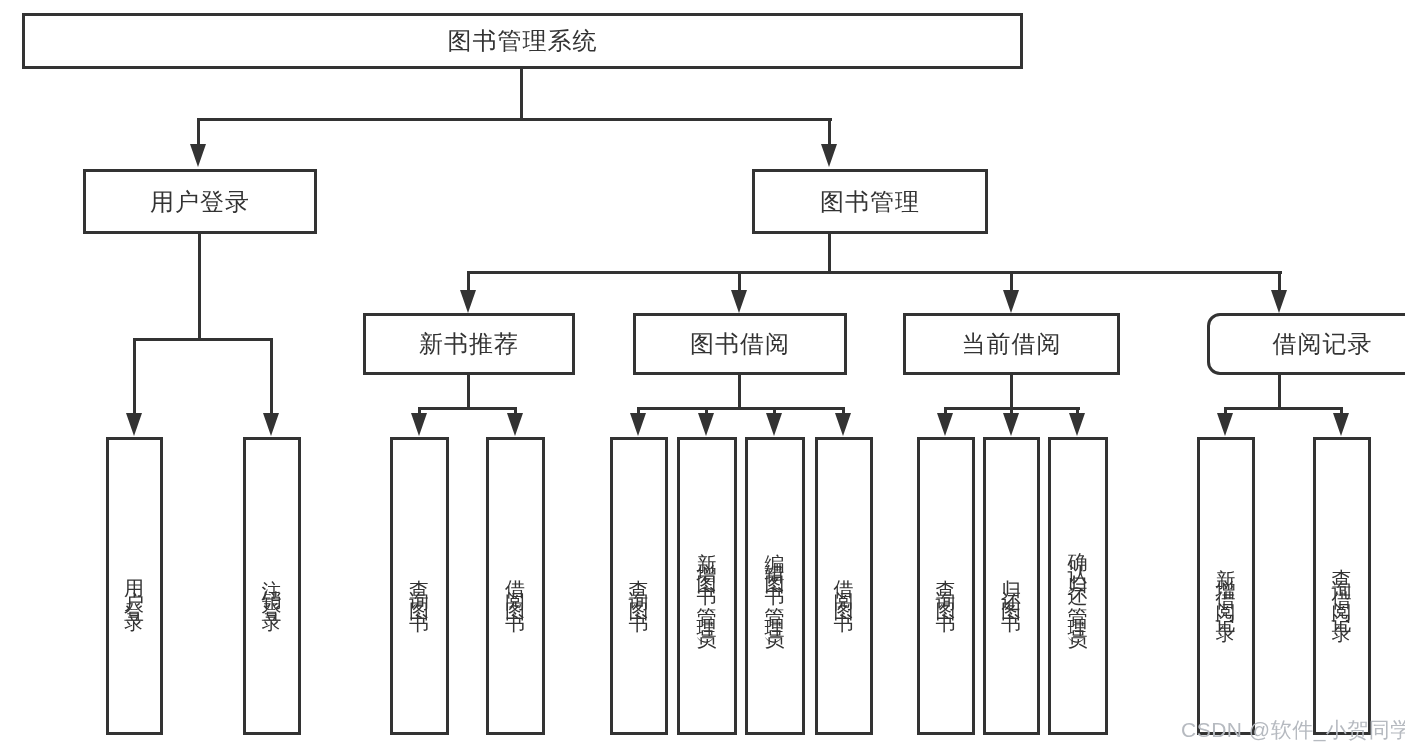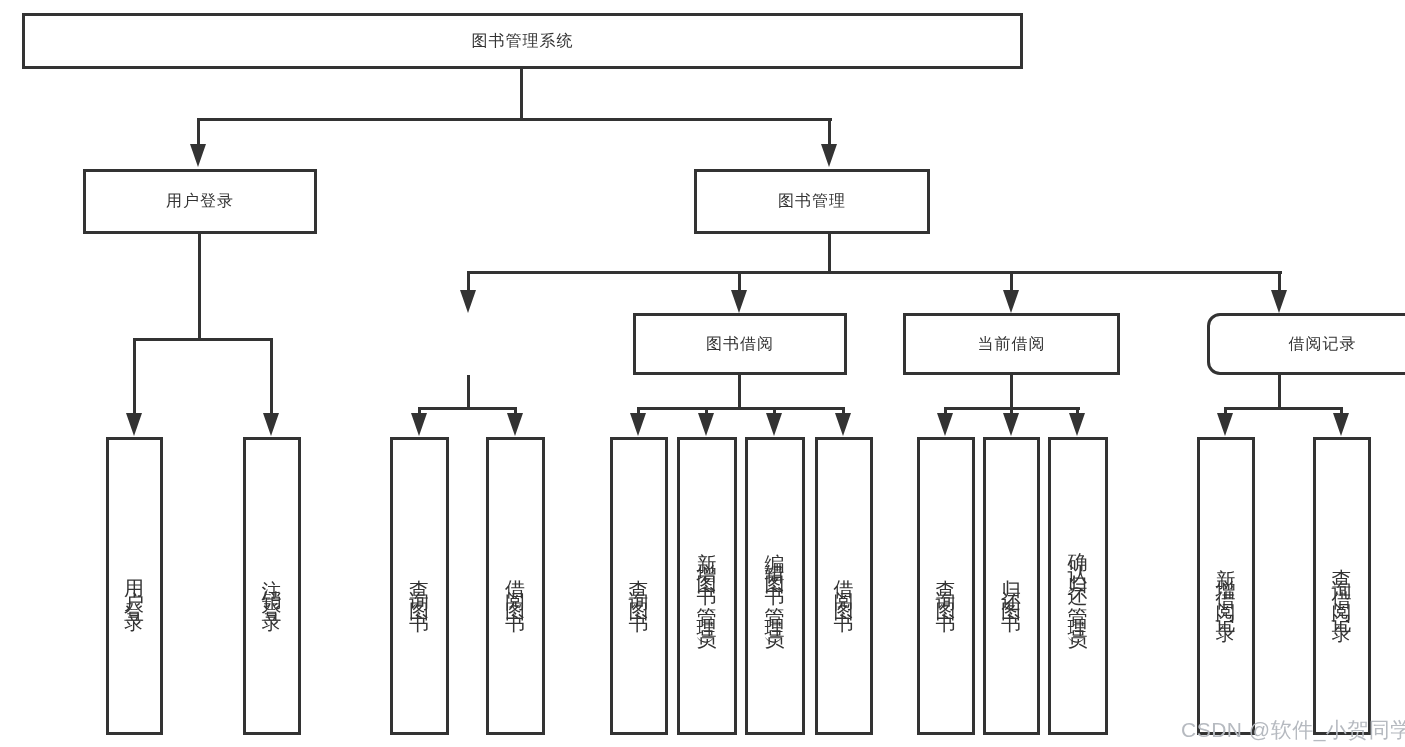--- a/index.html
+++ b/index.html
@@ -15,21 +15,21 @@
     background:var(--bg);
     font-family:"Liberation Sans","DejaVu Sans",sans-serif;
     color:var(--text);
     overflow:hidden;
   }
   .node{
     position:absolute;box-sizing:border-box;
     border:3px solid var(--line);
     background:#fff;
     display:flex;align-items:center;justify-content:center;
-    font-size:16px;color:var(--text);
+    font-size:24px;color:var(--text);
   }
   .h-node{letter-spacing:1px;}
   .v-node{
     writing-mode:vertical-lr;
     text-orientation:mixed;
     letter-spacing:11px;
     line-height:1;
     font-size:20px;
   }
   .vl{position:absolute;width:3px;background:var(--line);}
@@ -49,22 +49,23 @@
 </style>
 </head>
 <body>
 
 <div class="canvas">
 
   <div class="node h-node" style="left:22px;top:13px;width:1001px;height:56px;">图书管理系统</div>
 
   <div class="node h-node" style="left:83px;top:169px;width:234px;height:65px;">用户登录</div>
 
-  <div class="node h-node" style="left:694px;top:169px;width:236px;height:65px;">图书管理</div>
+  <div class="node h-node" style="left:752px;top:169px;width:236px;height:65px;">图书管理</div>
 
+  <div class="node h-node" style="left:363px;top:313px;width:212px;height:62px;">新书推荐</div>
 
   <div class="node h-node" style="left:903px;top:313px;width:217px;height:62px;">当前借阅</div>
 
   <div class="node h-node" style="left:633px;top:313px;width:214px;height:62px;">图书借阅</div>
 
   <div class="node h-node" style="left:1207px;top:313px;width:231px;height:62px;border-radius:13px;">借阅记录</div>
 
   <div class="node v-node" style="left:106px;top:437px;width:57px;height:298px;">用户登录</div>
 
   <div class="node v-node" style="left:243px;top:437px;width:58px;height:298px;">注销登录</div>

